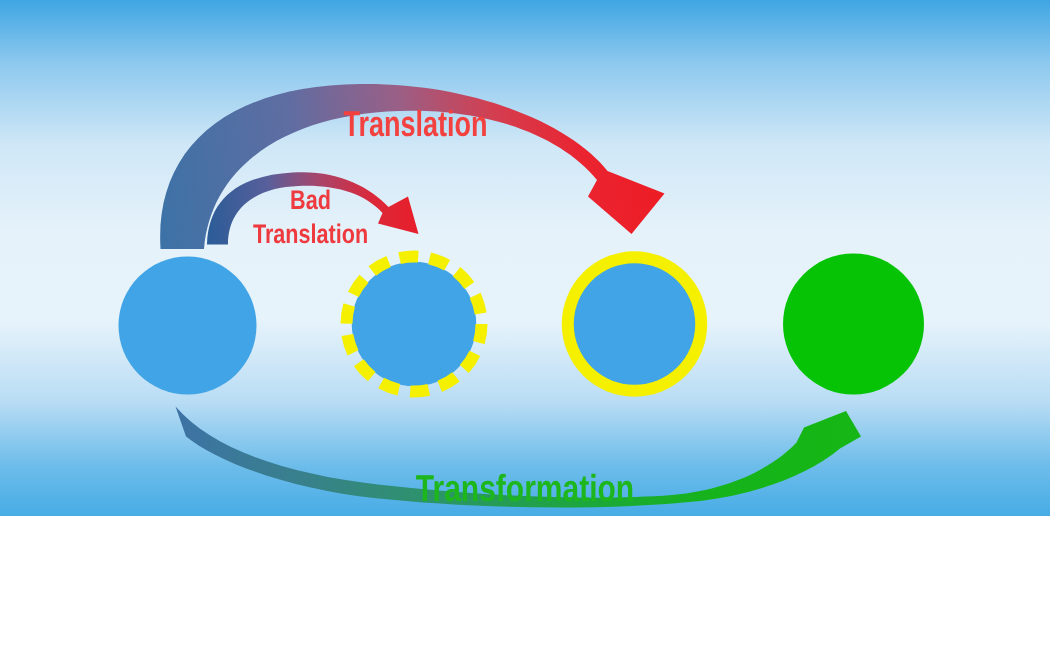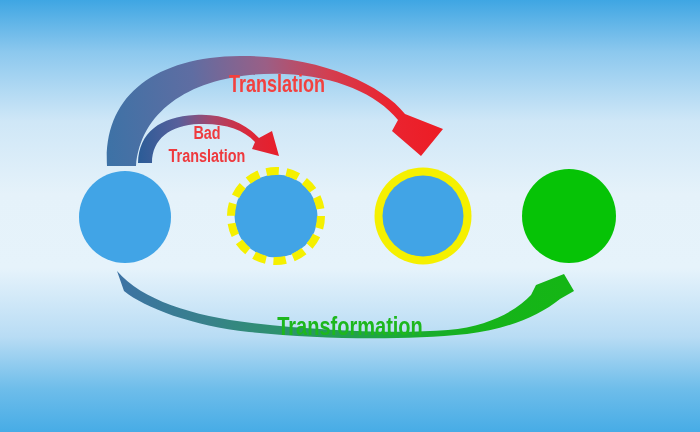--- a/index.html
+++ b/index.html
@@ -1,18 +1,18 @@
 <!DOCTYPE html>
 <html><head>
 <meta charset="utf-8">
 <style>
   html,body{margin:0;padding:0;}
   .stage{
     position:relative;
-    width:700px;height:432px;
+    width:700px;height:344px;
     overflow:hidden;
     font-family:"Liberation Sans",sans-serif;
     background:linear-gradient(to bottom,
       #3fa6e3 0%, #8cc8ee 12%, #cfe7f7 28%,
       #e5f2fa 45%, #e6f3fb 62%, #b8dcf4 78%,
       #6ebdea 90%, #47ace6 100%);
   }
   .stage svg{position:absolute;left:0;top:0;}
   .label{
     position:absolute;

